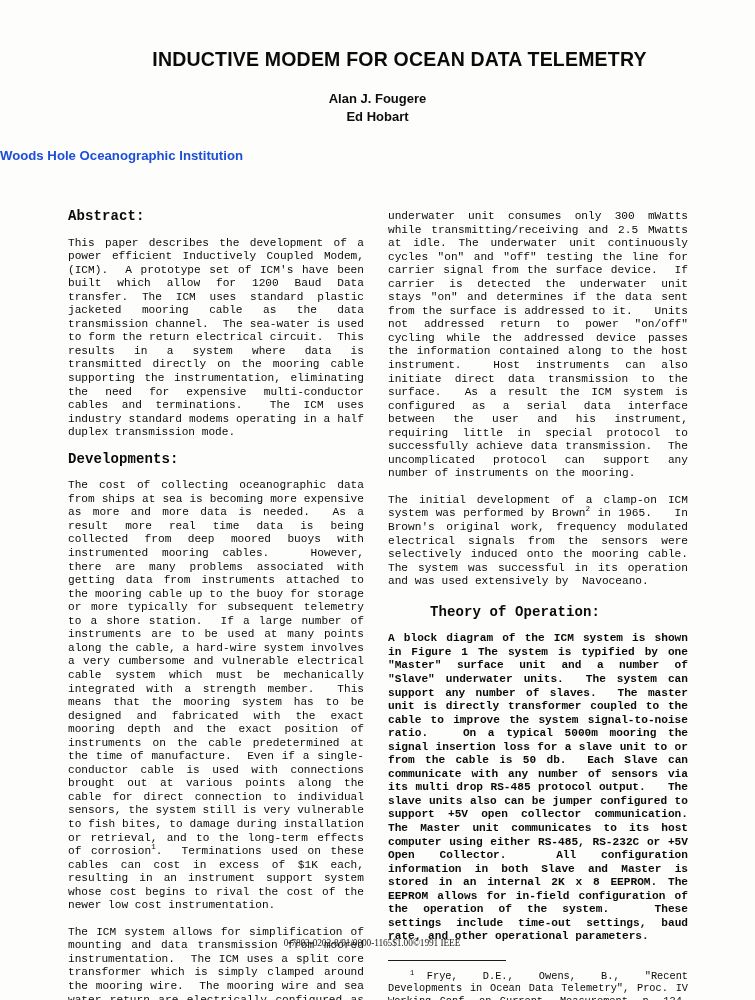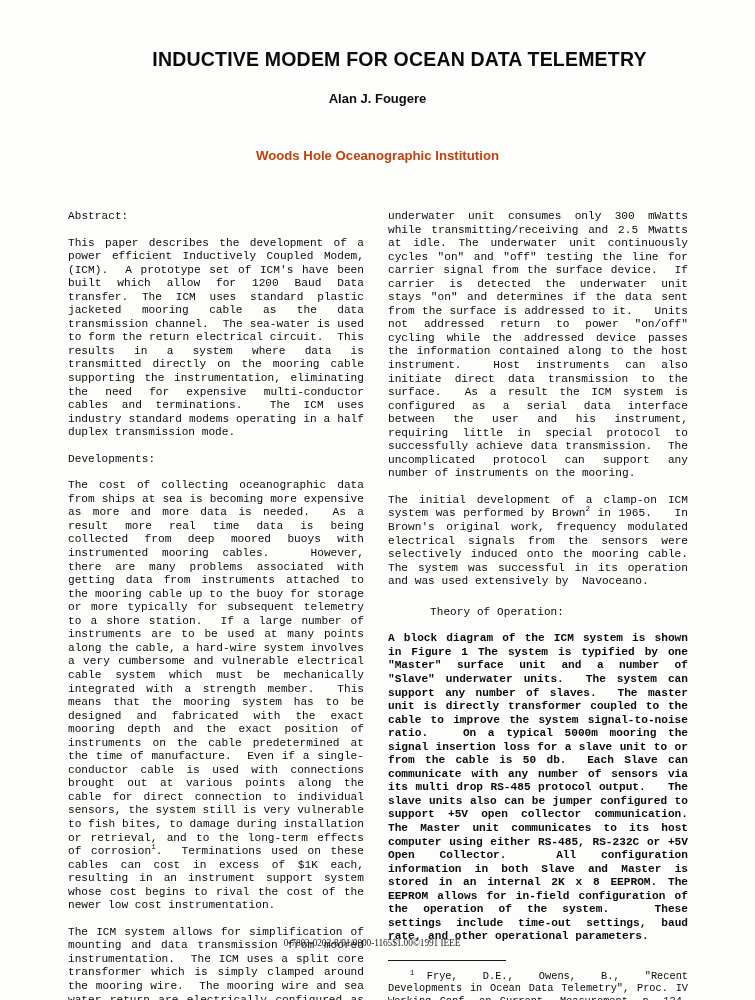--- a/index.html
+++ b/index.html
@@ -41,25 +41,25 @@
     font-weight: bold;
     font-size: 13px;
     line-height: 18px;
     color: #0d0d0d;
   }
   .affiliation {
     position: absolute;
     left: 0;
     top: 148px;
     width: 755px;
-    text-align: center;
+    text-align: left;
     font-family: "Liberation Sans", sans-serif;
     font-weight: bold;
     font-size: 13.2px;
-    color: #c2410c;
+    color: #1d4ed8;
   }
 
   
   .col {
     position: absolute;
     top: 210px;
     font-family: "Liberation Mono", "DejaVu Sans Mono", monospace;
     font-size: 11.15px;
     line-height: 13.55px;
     color: #0a0a0a;
@@ -73,22 +73,22 @@
     margin: 0 0 13px 0;
     text-align: justify;
     -webkit-hyphens: none;
     hyphens: none;
     white-space: pre-wrap;
   }
   .col p.tight { margin-bottom: 0; font-weight: bold; }
 
   .sec-head {
     font-family: "Liberation Mono", "DejaVu Sans Mono", monospace;
-    font-weight: normal;
-    font-size: 11px;
+    font-weight: bold;
+    font-size: 14px;
     margin: 0 0 13px 0;
     letter-spacing: 0.1px;
   }
   .sec-head.spaced-top { margin-top: 17px; margin-left: 42px; }
 
   sup {
     font-size: 0.68em;
     vertical-align: super;
     line-height: 0;
   }
@@ -128,20 +128,21 @@
 </style>
 </head>
 <body>
 
 <div class="page">
 
   <div class="title">INDUCTIVE MODEM FOR OCEAN DATA TELEMETRY</div>
 
   <div class="authors">
     <div>Alan J. Fougere</div>
+    <div>Ed Hobart</div>
   </div>
 
   <div class="affiliation">Woods Hole Oceanographic Institution</div>
 
   <div class="col col-left">
 
     <div class="sec-head">Abstract:</div>
     <p>This paper describes the development of a power efficient Inductively Coupled Modem, (ICM).  A prototype set of ICM's have been built which allow for 1200 Baud Data transfer. The ICM uses standard plastic jacketed mooring cable as the data transmission channel.  The sea-water is used to form the return electrical circuit.  This results in a system where data is transmitted directly on the mooring cable supporting the instrumentation, eliminating the need for expensive multi-conductor cables and terminations.  The ICM uses industry standard modems operating in a half duplex transmission mode.</p>
 
     <div class="sec-head">Developments:</div>

